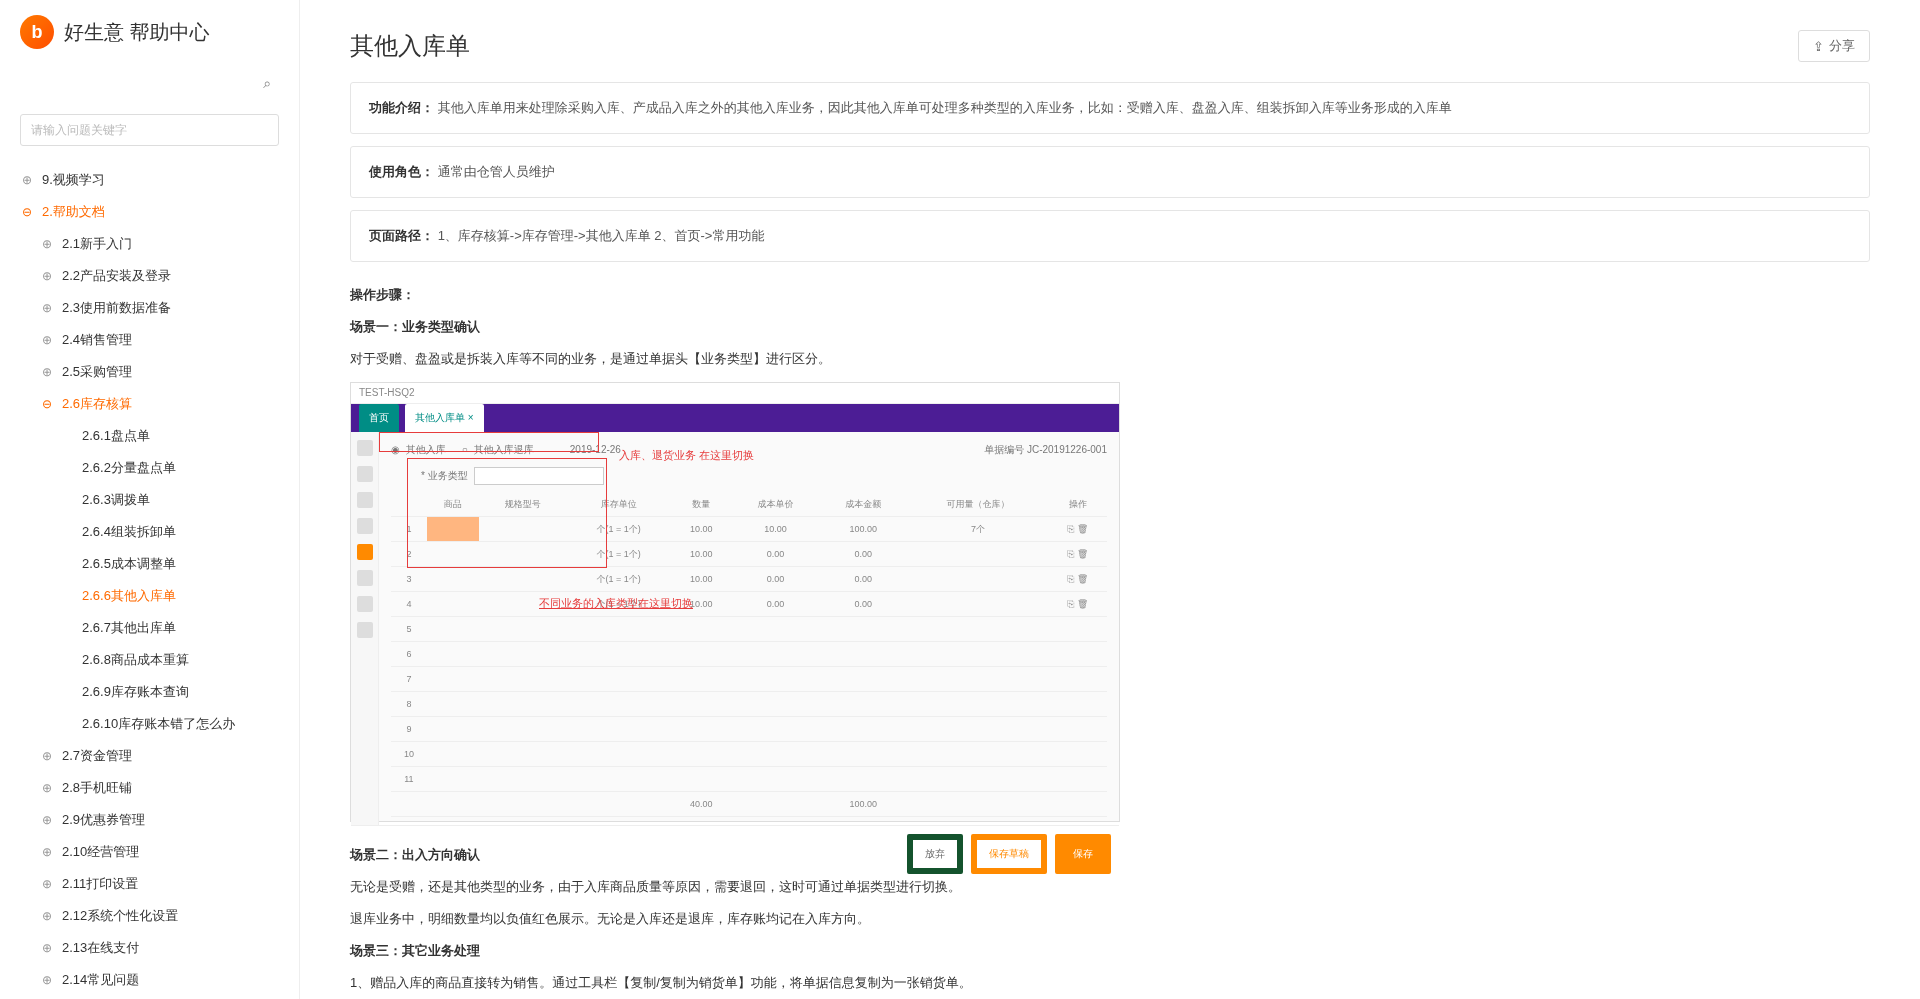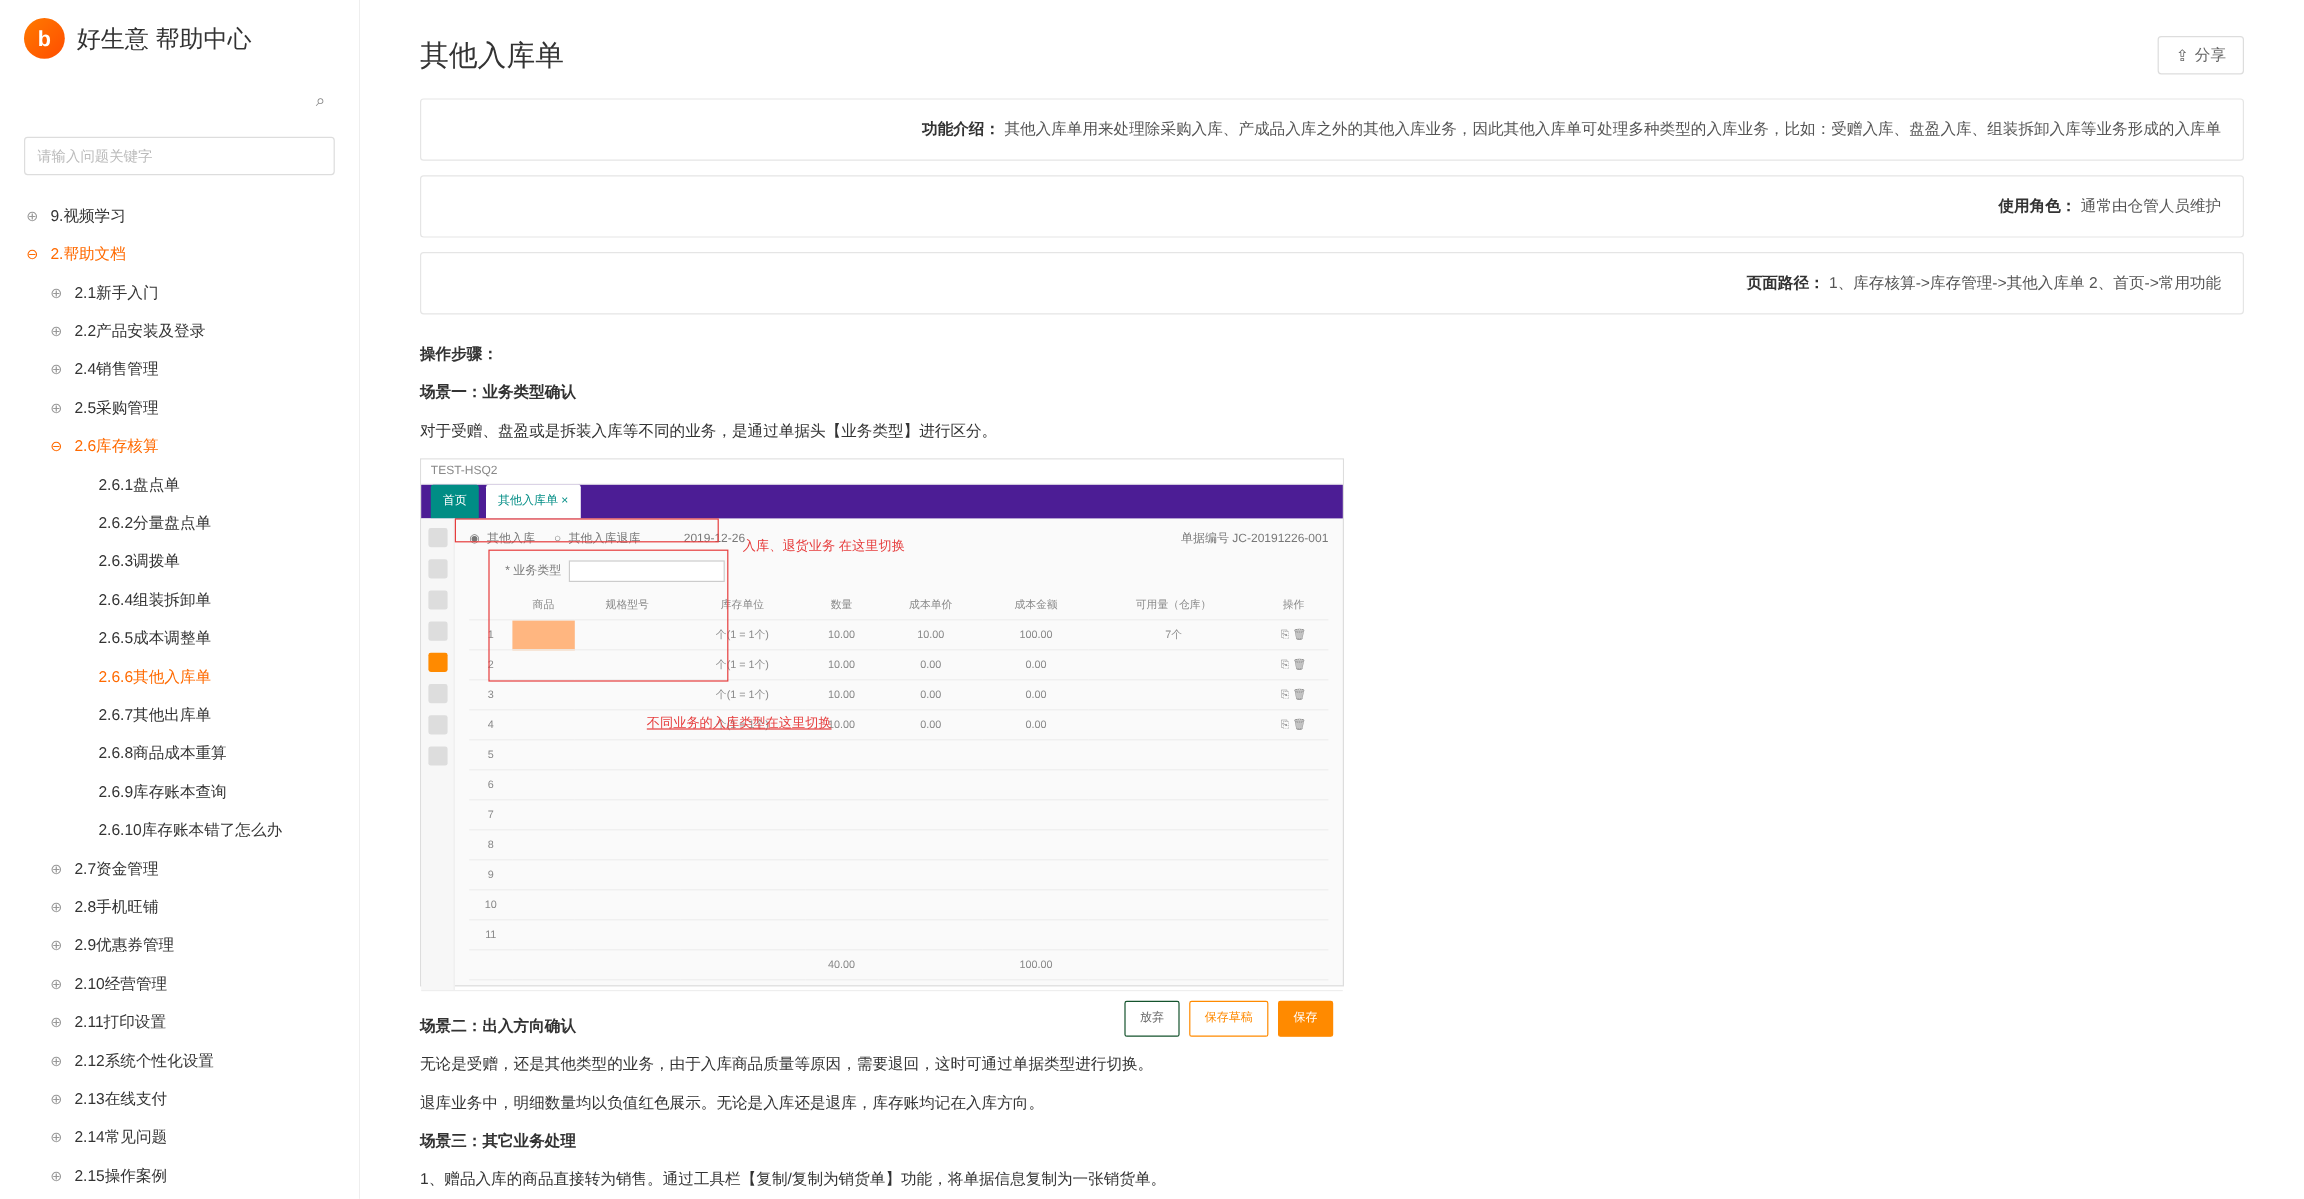--- a/index.html
+++ b/index.html
@@ -21,21 +21,21 @@
 .tree li.active { color: #ff6a00; }
 .tree li.open { color: #ff6a00; }
 .tree-icon { width: 14px; height: 14px; display: inline-flex; align-items: center; justify-content: center; font-size: 12px; color: #999; }
 .tree-icon.plus::before { content: "⊕"; }
 .tree-icon.minus::before { content: "⊖"; color: #ff6a00; }
 .tree li.no-icon .tree-icon { visibility: hidden; }
 .main { flex: 1; padding: 30px 50px; overflow-y: auto; }
 .title-row { display: flex; justify-content: space-between; align-items: center; margin-bottom: 20px; }
 .page-title { font-size: 24px; font-weight: 500; color: #333; }
 .share-btn { border: 1px solid #ddd; background: #fff; padding: 6px 14px; border-radius: 3px; font-size: 13px; color: #666; cursor: pointer; display: flex; align-items: center; gap: 5px; }
-.info-box { border: 1px solid #e5e5e5; border-radius: 3px; padding: 14px 18px; margin-bottom: 12px; font-size: 13px; color: #555; line-height: 1.7; text-align: right; }
+.info-box { border: 1px solid #e5e5e5; border-radius: 3px; padding: 14px 18px; margin-bottom: 12px; font-size: 13px; color: #555; line-height: 1.7; }
 .info-box b { color: #333; font-weight: 600; }
 .content-block { margin-top: 20px; font-size: 13px; color: #333; line-height: 2; }
 .content-block p { margin-bottom: 6px; }
 .content-block strong { font-weight: 600; }
 .screenshot-placeholder { width: 770px; height: 440px; border: 1px solid #ddd; margin: 10px 0 20px 0; background: #fafafa; display:flex; flex-direction:column; }
 .sp-toolbar { height:28px; background:#fff; border-bottom:1px solid #eee; display:flex; align-items:center; padding:0 8px; font-size:10px; color:#888; gap:10px;}
 .sp-tabs { height:28px; background:#4c1d95; display:flex; align-items:center; padding:0 8px; gap:6px; }
 .sp-tab { background:#008d85; color:#fff; font-size:10px; padding:4px 10px; border-radius:2px 2px 0 0; }
 .sp-tab.active { background:#fff; color:#008d85; }
 .sp-body { flex:1; display:flex; }
@@ -44,21 +44,21 @@
 .sp-left span.hl{background:#ff8a00;}
 .sp-main { flex:1; padding:8px 12px; position:relative; font-size:10px; color:#666; }
 .sp-redbox { border:1.5px solid #e63c3c; position:absolute; }
 .sp-redtext { color:#e63c3c; font-size:11px; position:absolute; }
 .sp-row { display:flex; gap:6px; align-items:center; margin-bottom:6px; font-size:10px; color:#777;}
 .sp-dropdown { width:130px; height:18px; border:1px solid #ccc; background:#fff; }
 .sp-table { width:100%; border-collapse:collapse; margin-top:4px; }
 .sp-table th,.sp-table td { border-bottom:1px solid #eee; padding:3px 4px; font-size:9px; color:#888; text-align:center; height:18px;}
 .sp-table th { background:#fafafa; font-weight:normal; }
 .sp-foot { border-top:1px solid #eee; padding:8px; display:flex; justify-content:flex-end; gap:8px; }
-.sp-btn { border:1px solid #14532d; padding:4px 12px; font-size:10px; border-radius:2px; background:#fff; color:#666;}
+.sp-btn { border:6px solid #14532d; padding:4px 12px; font-size:10px; border-radius:2px; background:#fff; color:#666;}
 .sp-btn.orange { background:#ff8a00; color:#fff; border-color:#ff8a00;}
 .sp-btn.orange-outline { border-color:#ff8a00; color:#ff8a00;}
 </style>
 </head>
 <body>
 
 <div class="container">
   <aside class="sidebar">
     <div class="logo-row">
       <div class="logo-circle">b</div>
@@ -77,20 +77,24 @@
           <span class="tree-icon minus"></span>
           <span>2.帮助文档</span>
         </li>
       <li class="level2">
           <span class="tree-icon plus"></span>
           <span>2.1新手入门</span>
         </li>
       <li class="level2">
           <span class="tree-icon plus"></span>
           <span>2.2产品安装及登录</span>
+        </li>
+      <li class="level2">
+          <span class="tree-icon plus"></span>
+          <span>2.3使用前数据准备</span>
         </li>
       <li class="level2">
           <span class="tree-icon plus"></span>
           <span>2.4销售管理</span>
         </li>
       <li class="level2">
           <span class="tree-icon plus"></span>
           <span>2.5采购管理</span>
         </li>
       <li class="level2 open">

